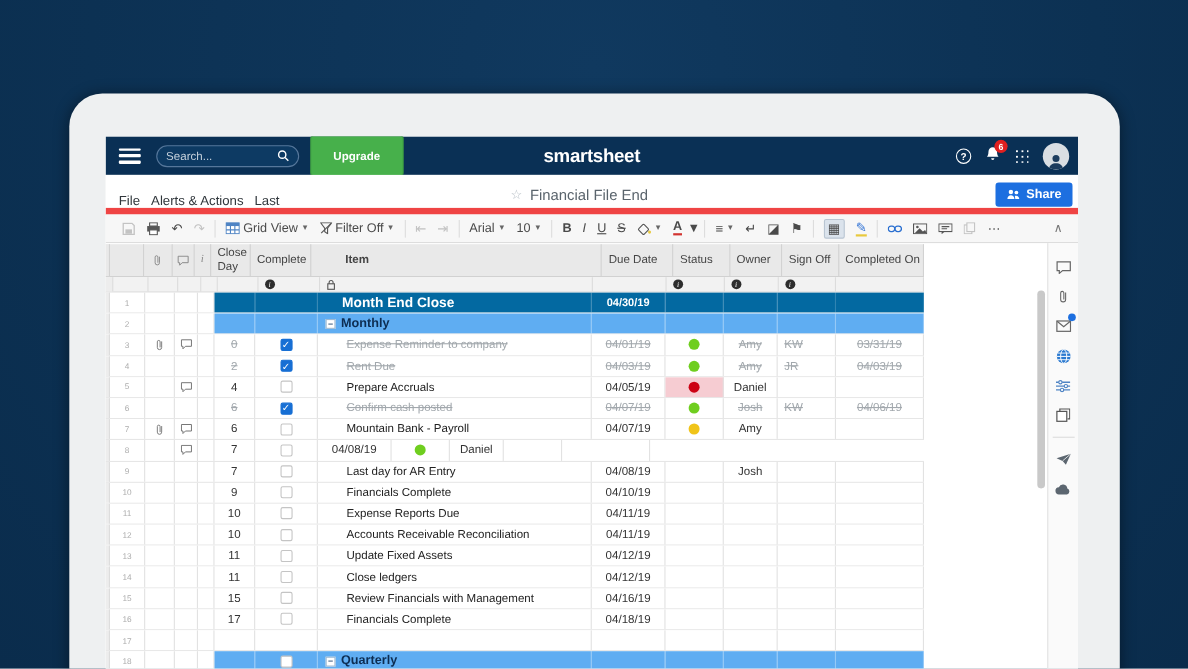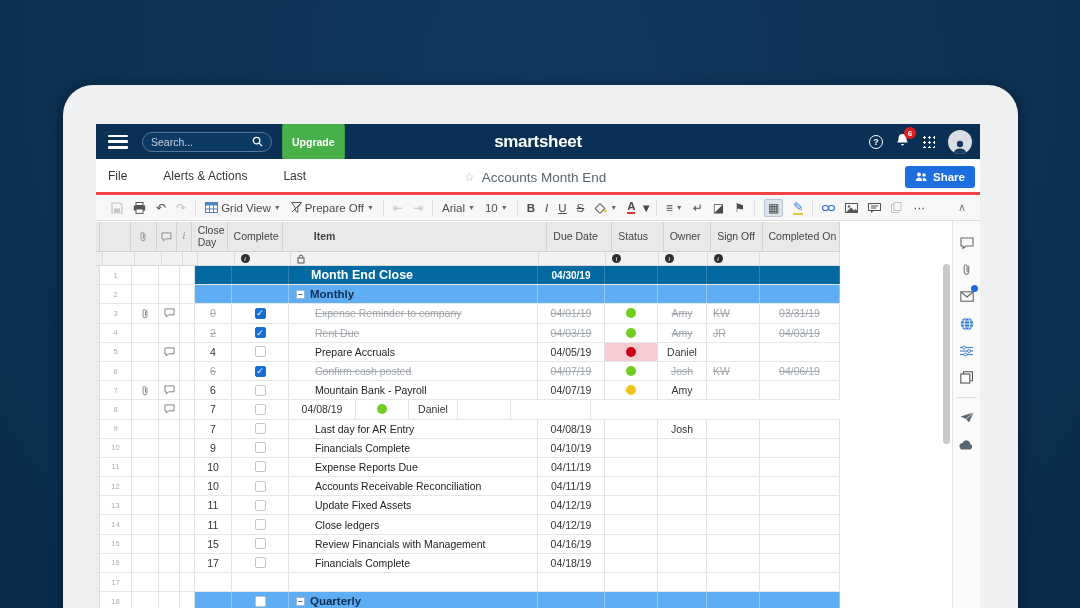--- a/index.html
+++ b/index.html
@@ -19,42 +19,42 @@
             display:flex; align-items:center; }
   .hamburger { width:20px; height:14px; margin-left:12px; display:flex; flex-direction:column;
                justify-content:space-between; cursor:pointer; }
   .hamburger span { display:block; height:2.5px; background:#fff; border-radius:1px; }
   .searchbox { margin-left:14px; width:130px; height:20px; background:#0d3a63;
                border:1px solid #56779b; border-radius:11px; display:flex; align-items:center;
                padding:0 8px; }
   .searchbox .ph { color:#c6d2dd; font-size:10.5px; flex:1; }
   .upgrade { margin-left:10px; height:37px; background:#47b04b; border:1px solid #3d9b41;
              border-radius:3px; color:#fff; font-size:10.5px; font-weight:bold;
-             padding:0 9px; display:flex; align-items:center; cursor:pointer; }
+             padding:0 20px; display:flex; align-items:center; cursor:pointer; }
   .logo { position:absolute; left:50%; transform:translateX(-50%); color:#fff;
           font-size:17px; font-weight:bold; letter-spacing:-0.3px; }
   .top-right { position:absolute; right:8px; top:0; height:35px; display:flex;
                align-items:center; gap:13px; }
   .help-circ { width:14px; height:14px; border:1.5px solid #fff; border-radius:50%;
                color:#fff; font-size:9px; font-weight:bold; display:flex; align-items:center;
                justify-content:center; }
   .bellwrap { position:relative; }
   .badge { position:absolute; top:-6px; right:-7px; min-width:12px; height:12px;
            background:#e02020; border-radius:6px; color:#fff; font-size:8px; font-weight:bold;
            display:flex; align-items:center; justify-content:center; padding:0 2px; }
   .appsgrid { width:13px; height:13px;
               background-image:radial-gradient(circle, #fff 1.1px, transparent 1.3px);
               background-size:5px 5px; background-position:0 0; }
   .avatar { width:24px; height:24px; border-radius:50%; background:#d9dee3;
             display:flex; align-items:flex-end; justify-content:center; overflow:hidden; }
 
   
   .menubar { position:absolute; left:0; top:35px; width:100%; height:36px; background:#fff;
-             border-bottom:3px solid #ef4444; display:flex; align-items:center; }
-  .menu-item { font-size:12px; color:#30363b; margin-left:36px; cursor:pointer; }
+             border-bottom:6px solid #ef4444; display:flex; align-items:flex-end; }
+  .menu-item { font-size:12px; color:#30363b; margin-left:10px; cursor:pointer; }
   .menu-item:first-child { margin-left:12px; }
   .sheet-title { position:absolute; left:368px; top:0; height:36px; display:flex;
                  align-items:center; gap:7px; color:#5a646c; font-size:13.5px; }
   .star { color:#b9c1c8; font-size:12px; }
   .share-btn { position:absolute; right:5px; top:7px; height:22px; background:#1d6fe0;
                border-radius:3px; color:#fff; font-size:11.5px; font-weight:bold;
                display:flex; align-items:center; gap:5px; padding:0 10px; cursor:pointer; }
 
   
   .toolbar { position:absolute; left:0; top:71px; width:100%; height:26px; background:#f7f7f7;
@@ -179,21 +179,21 @@
         </div>
       </div>
     </div>
 
     <div class="menubar">
       <span class="menu-item">File</span>
       <span class="menu-item">Alerts &amp; Actions</span>
       <span class="menu-item">Last</span>
       <div class="sheet-title">
         <span class="star">☆</span>
-        <span>Accounts Month End</span>
+        <span>Financial File End</span>
       </div>
       <div class="share-btn">
         <svg width="13" height="10" viewBox="0 0 13 10">
           <circle cx="4" cy="2.6" r="2" fill="#fff"></circle>
           <circle cx="9" cy="3" r="1.7" fill="#fff"></circle>
           <path d="M.8 9c0-2.2 1.5-3.4 3.2-3.4S7.2 6.8 7.2 9z" fill="#fff"></path>
           <path d="M7.6 6.2c1.9-.8 4 .4 4 2.8H8z" fill="#fff"></path>
         </svg>
         <span>Share</span>
       </div>
@@ -225,21 +225,21 @@
             <line x1="0.5" y1="7" x2="12.5" y2="7" stroke="#4f84c4"></line>
           </svg>
         <span>Grid View</span>
           <span class="caret">▼</span>
       </span>
       <span class="tb">
         <svg width="11" height="11" viewBox="0 0 11 11">
             <path d="M0.5 0.5h10L6.8 5.5v5l-2.6-1.8V5.5z" fill="none" stroke="#555"></path>
             <line x1="1" y1="10" x2="10" y2="1" stroke="#555"></line>
           </svg>
-        <span>Prepare Off</span>
+        <span>Filter Off</span>
           <span class="caret">▼</span>
       </span>
       <span class="tb-sep"></span>
       <span class="tb glyph disabled">⇤</span>
       <span class="tb glyph disabled">⇥</span>
       <span class="tb-sep"></span>
       <span class="tb">
           <span>Arial</span>
           <span class="caret">▼</span>
         </span>

